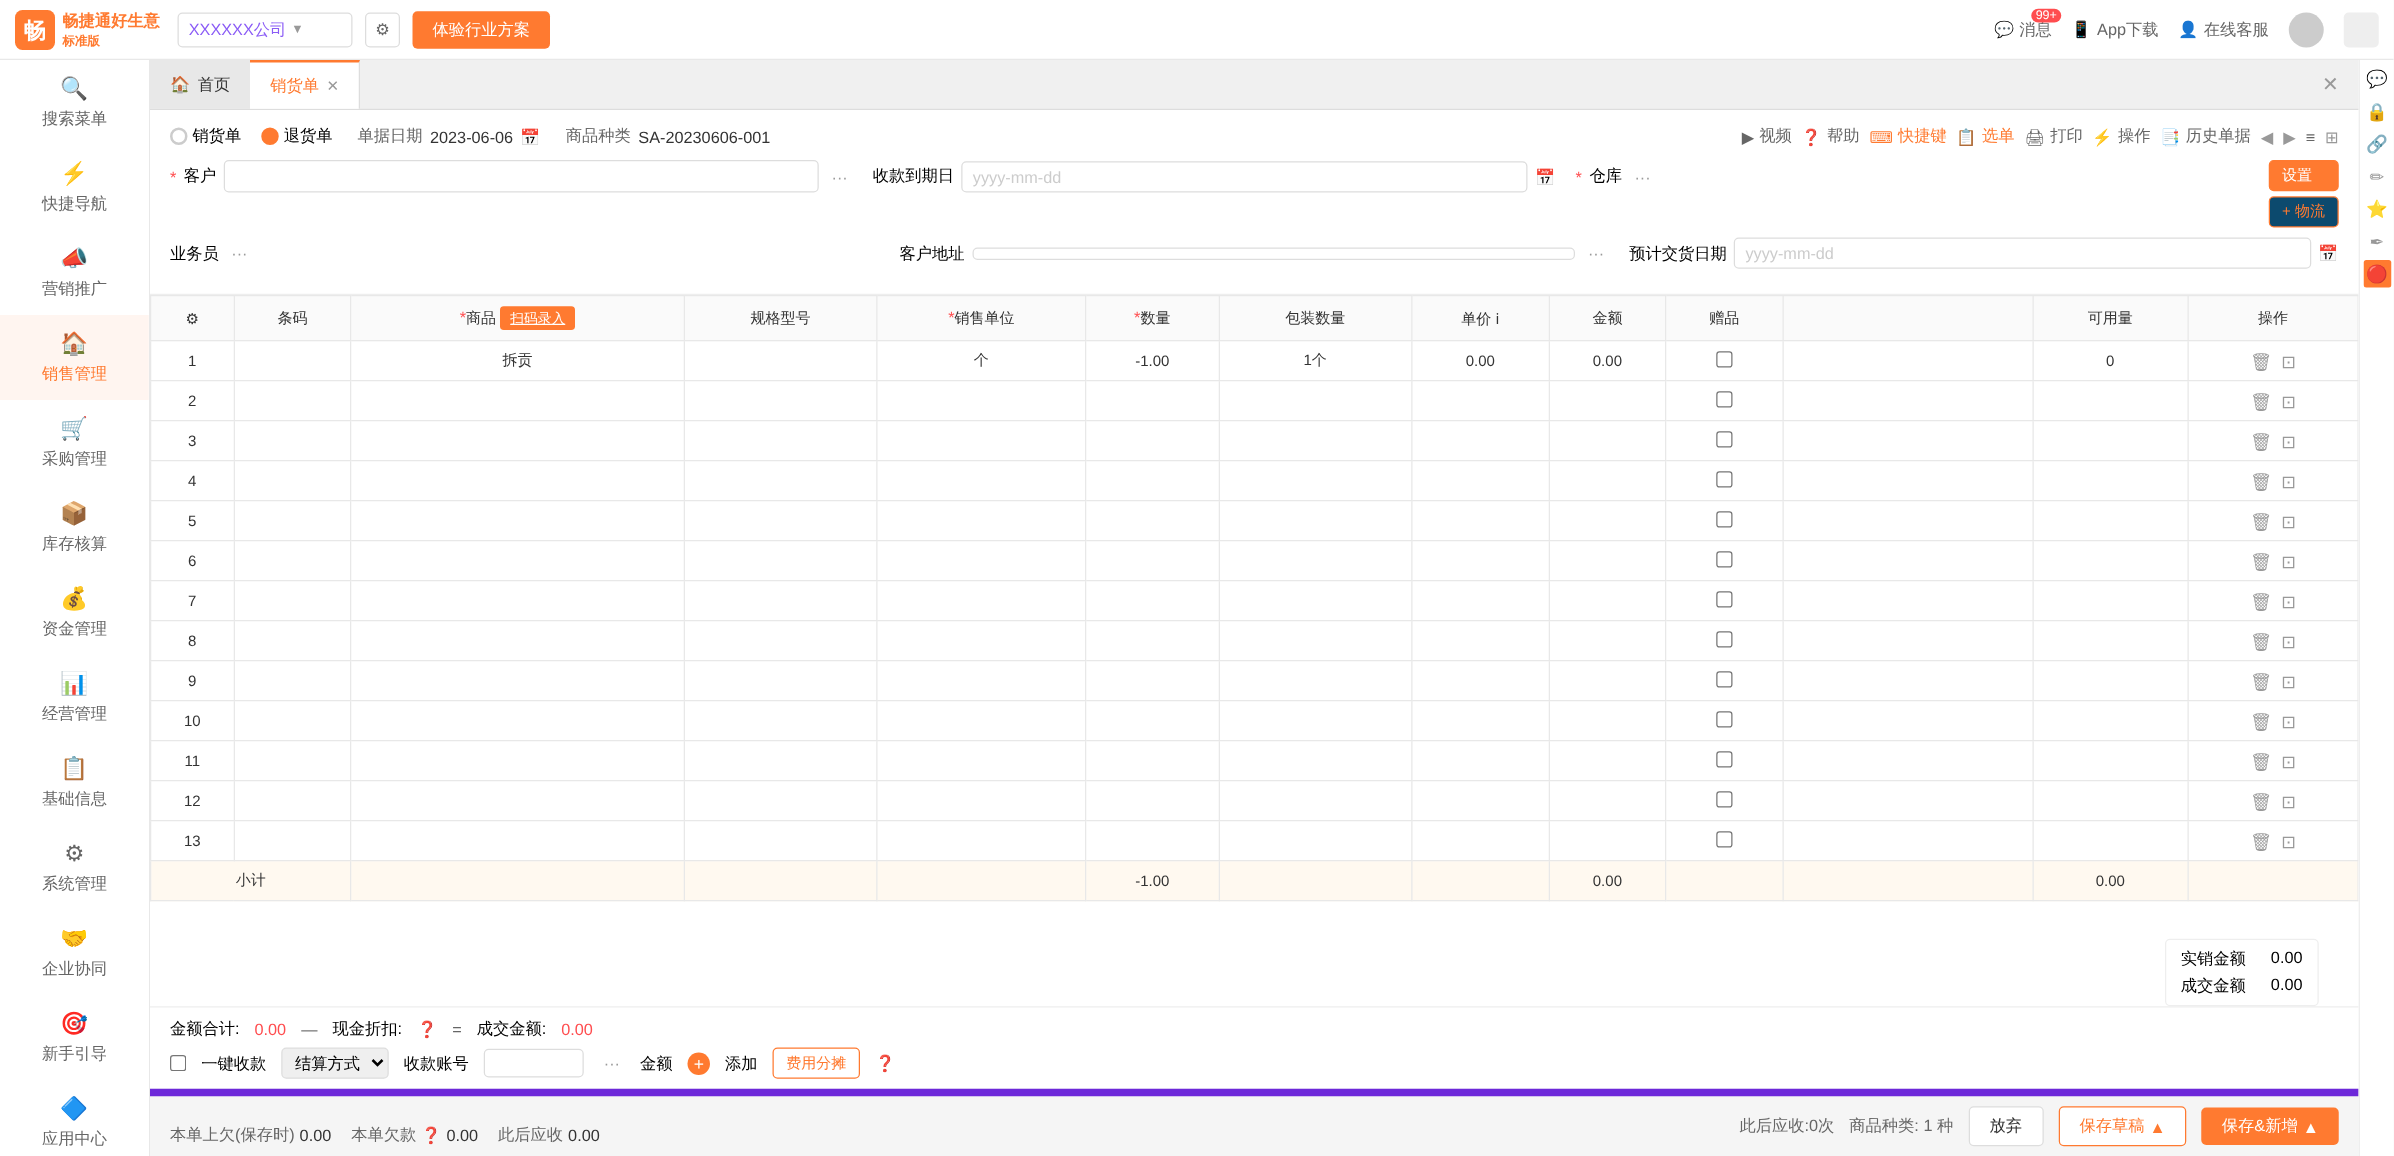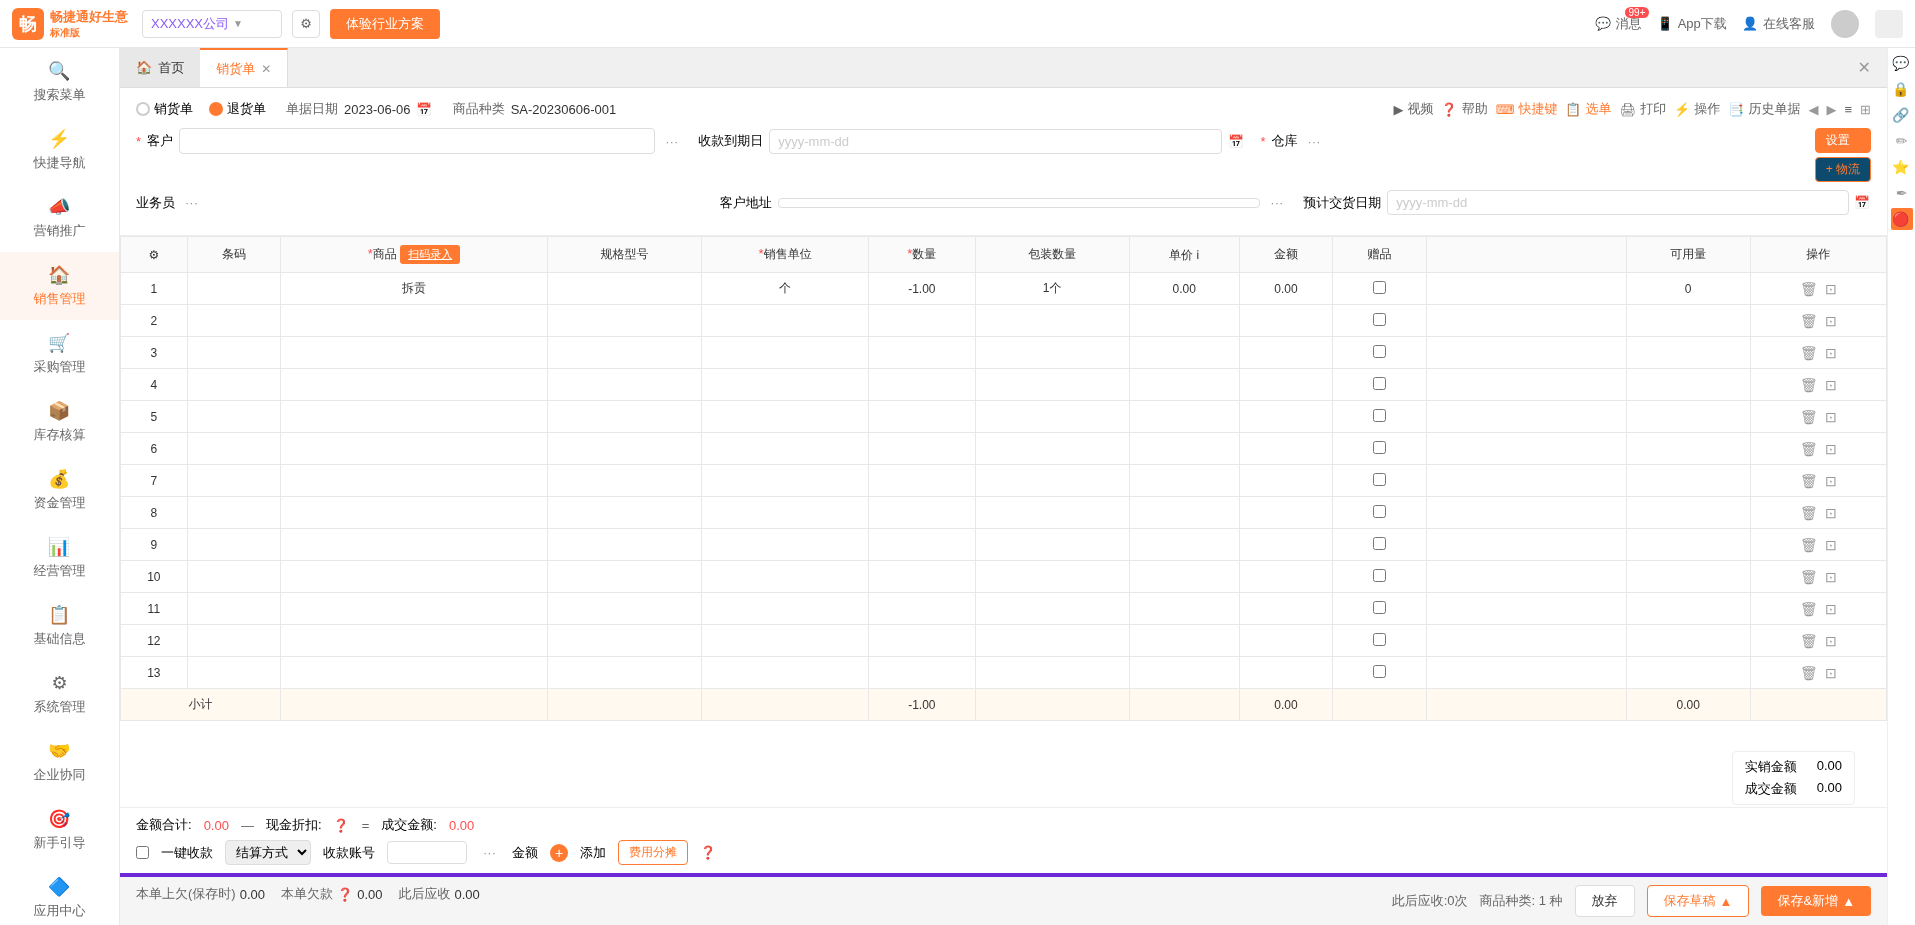--- a/index.html
+++ b/index.html
@@ -69,21 +69,21 @@
     
     .footer { background: #fff; border-top: 1px solid #eee; padding: 8px 16px; }
     .footer-row1 { display: flex; align-items: center; gap: 12px; margin-bottom: 6px; }
     .footer-row2 { display: flex; align-items: center; gap: 12px; }
     .footer-dash { color: #666; }
     .equal-sign { color: #666; }
     .add-btn { background: #ff7a30; color: #fff; border: none; border-radius: 50%; width: 18px; height: 18px; cursor: pointer; font-size: 14px; display: inline-flex; align-items: center; justify-content: center; }
     .expense-btn { border: 1px solid #ff7a30; color: #ff7a30; background: #fff; border-radius: 4px; padding: 3px 10px; cursor: pointer; font-size: 12px; }
 
     
-    .bottom-bar { background: #f5f5f5; border-top: 4px solid #6d28d9; padding: 8px 16px; display: flex; align-items: flex-start; gap: 16px; }
+    .bottom-bar { background: #f5f5f5; border-top: 6px solid #6d28d9; padding: 8px 16px; display: flex; align-items: flex-end; gap: 16px; }
     .bottom-info { display: flex; align-items: center; gap: 4px; color: #666; font-size: 12px; }
     .bottom-info .val { color: #333; font-weight: 500; }
     .bottom-right { margin-left: auto; display: flex; align-items: center; gap: 12px; }
     .discard-btn { border: 1px solid #ddd; background: #fff; color: #333; border-radius: 4px; padding: 6px 16px; cursor: pointer; }
     .save-draft-btn { border: 1px solid #ff7a30; color: #ff7a30; background: #fff; border-radius: 4px; padding: 6px 16px; cursor: pointer; display: flex; align-items: center; gap: 4px; }
     .save-new-btn { background: #ff7a30; color: #fff; border: none; border-radius: 4px; padding: 6px 16px; cursor: pointer; display: flex; align-items: center; gap: 4px; }
 
     
     .right-panel { width: 28px; background: #fff; border-left: 1px solid #eee; display: flex; flex-direction: column; align-items: center; padding: 4px 0; gap: 4px; }
     .right-panel-btn { width: 22px; height: 22px; display: flex; align-items: center; justify-content: center; color: #999; cursor: pointer; font-size: 14px; }

